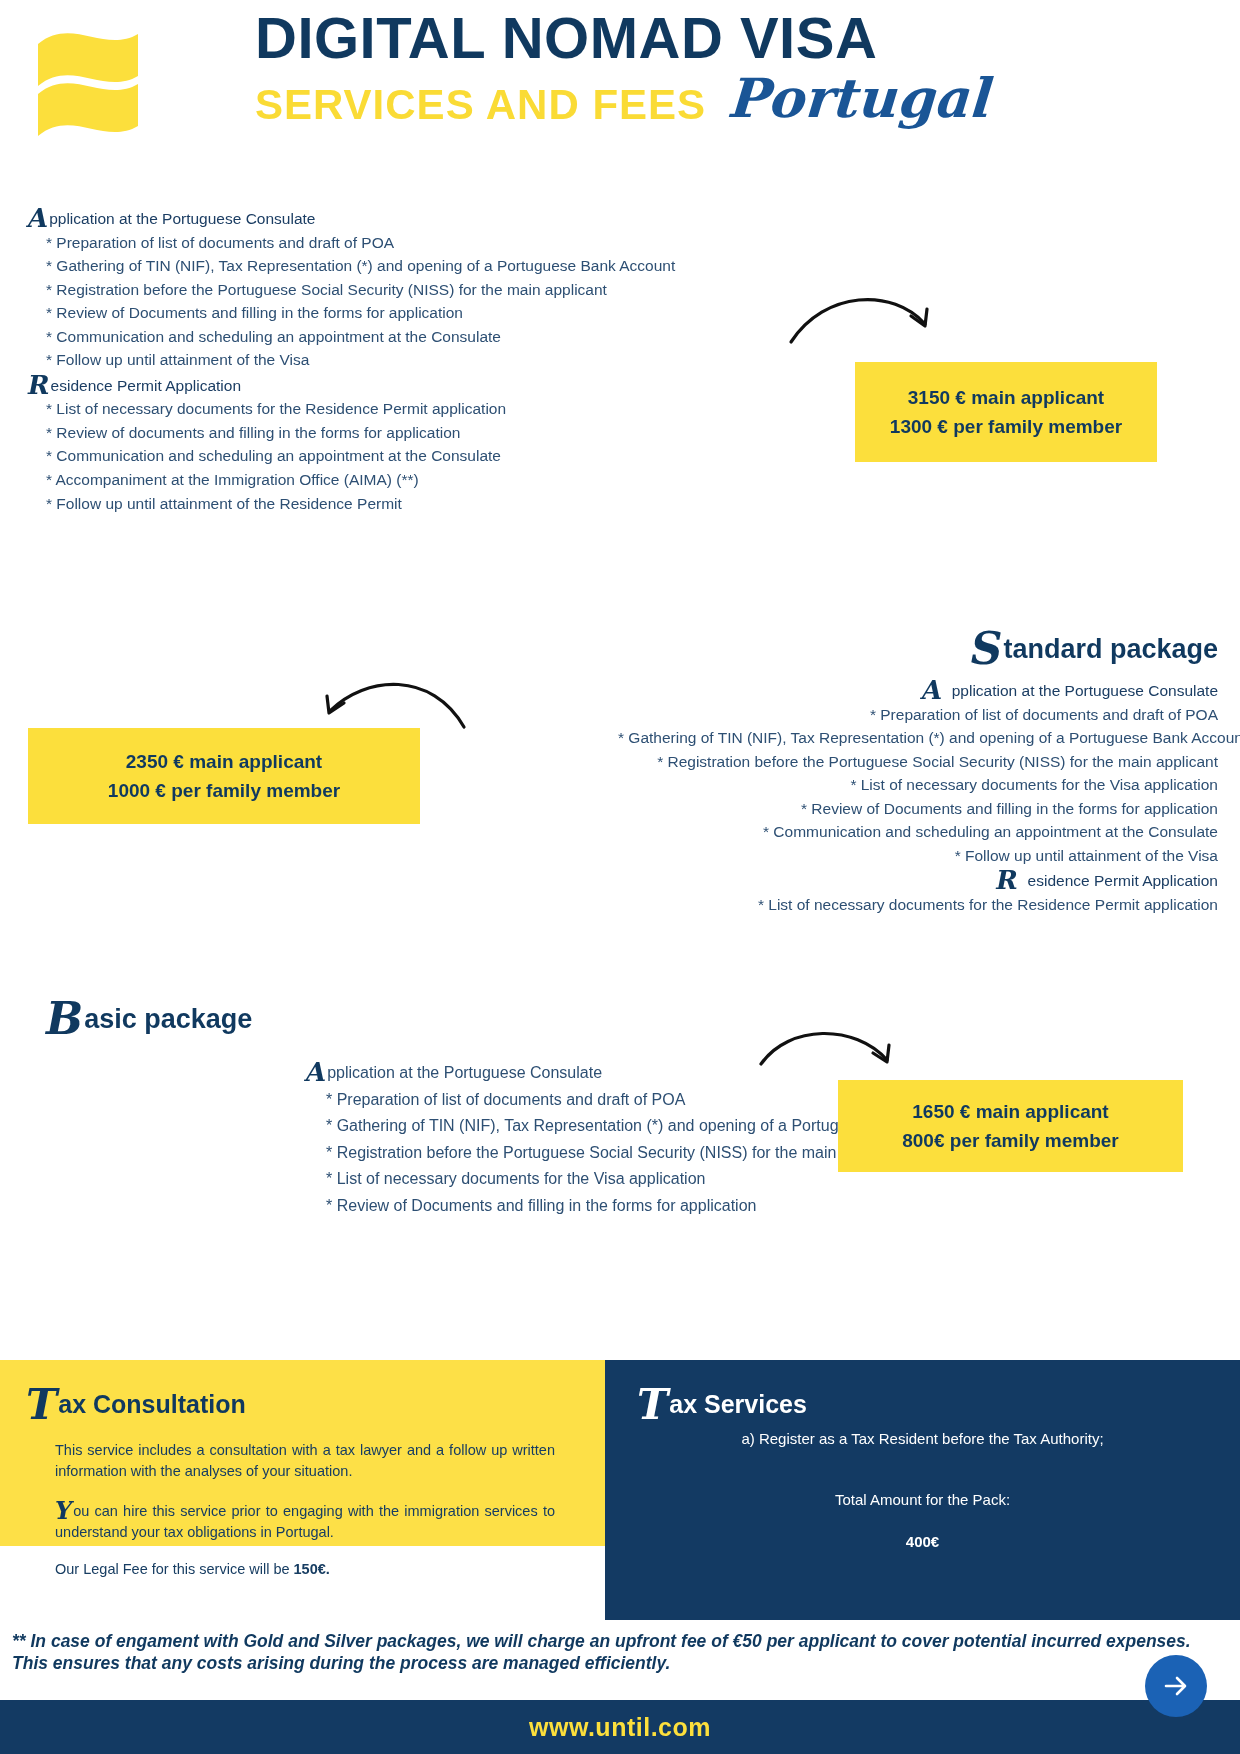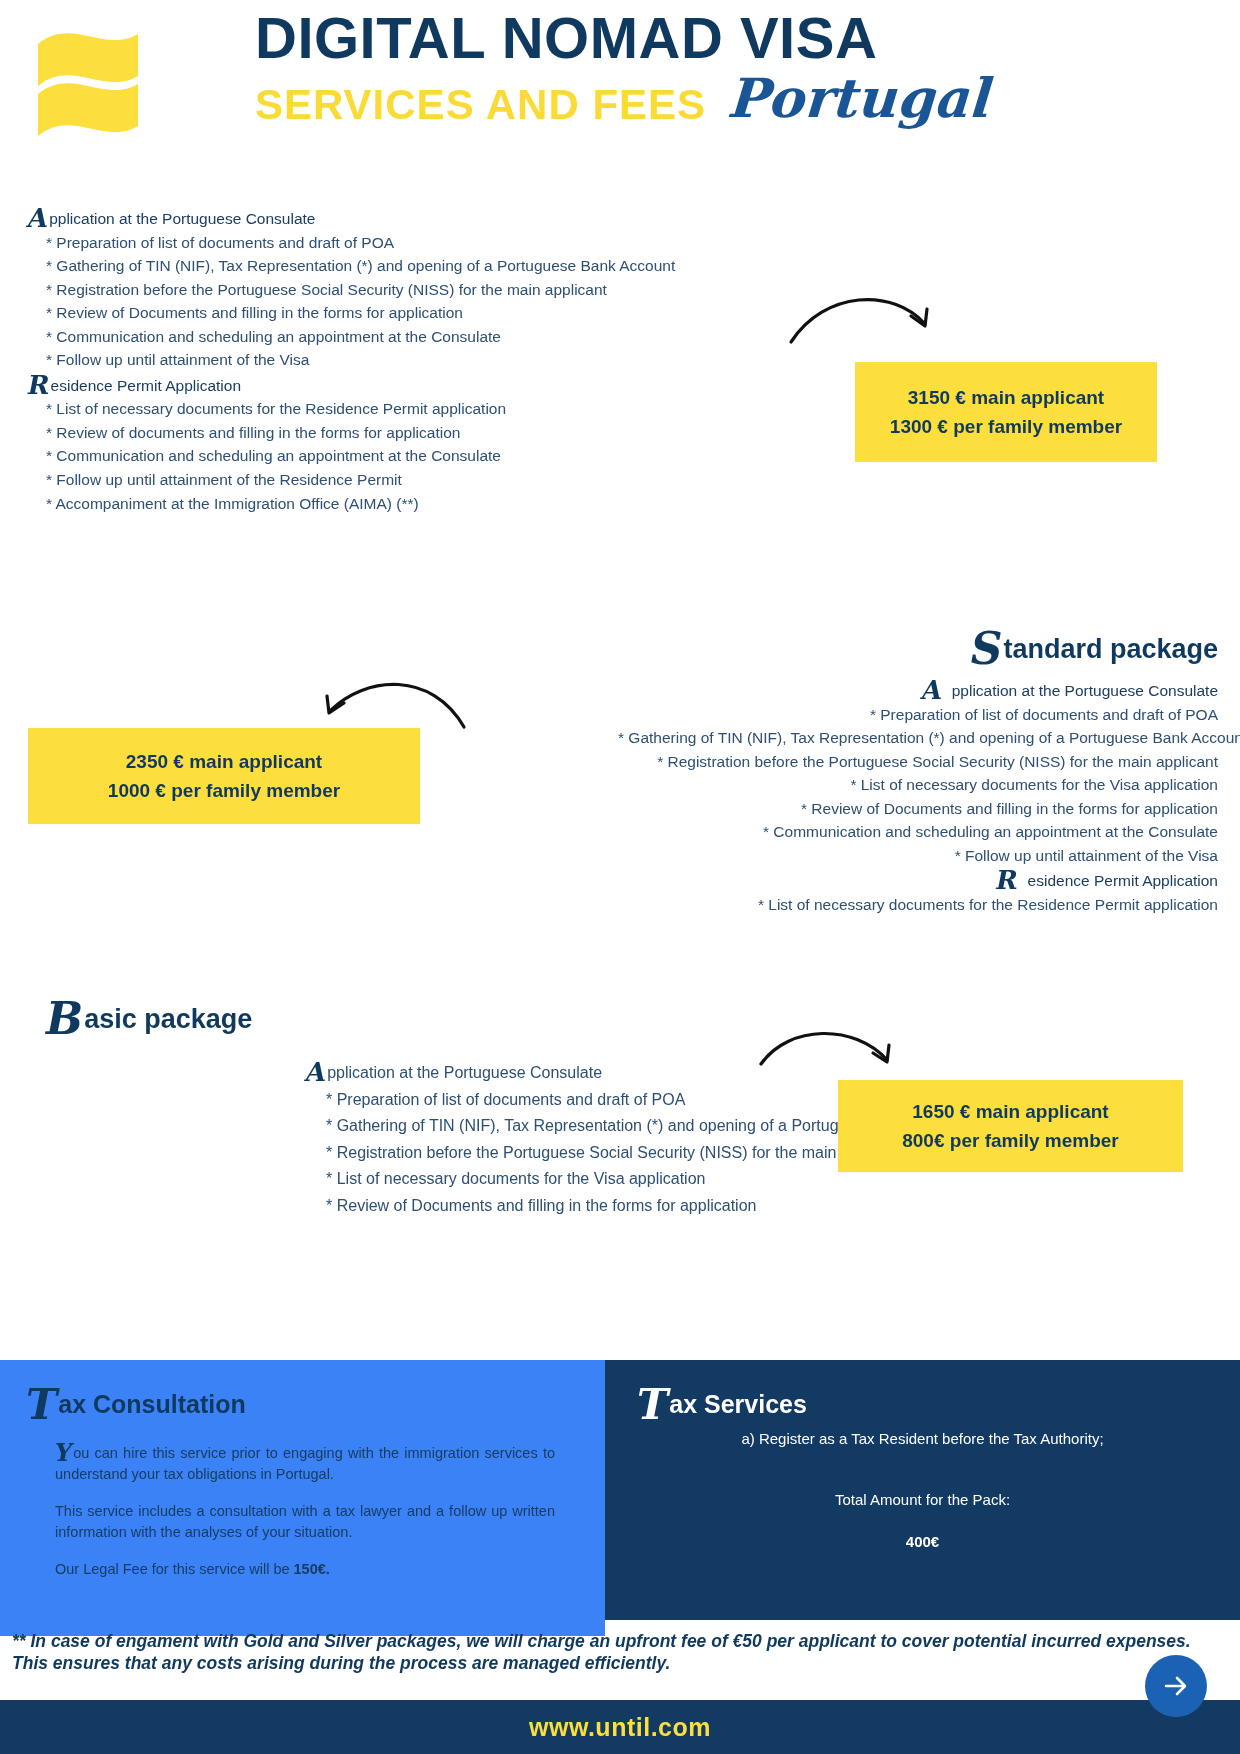--- a/index.html
+++ b/index.html
@@ -81,21 +81,21 @@
     text-align:justify;white-space:normal;
   }
   #basic-box{left:838px;top:1080px;width:345px;height:92px;}
 
   
   .arrow{position:absolute;}
 
   
   .tax-row{position:absolute;left:0;top:1360px;width:1240px;height:260px;}
   .tax-left{
-    position:absolute;left:0;top:0;width:605px;height:276px;background:#3b82f6;
+    position:absolute;left:0;top:0;width:605px;height:186px;background:#fde047;
   }
   .tax-right{
     position:absolute;left:605px;top:0;width:635px;height:260px;background:#133a63;
   }
   .tax-head{
     font-weight:bold;font-size:25px;color:#10395f;margin:0;
     position:absolute;
   }
   .tax-head.light{color:#ffffff;}
   .tax-head .dropcap{font-size:42px;top:6px;}
@@ -163,22 +163,22 @@
       <p class="line" style="padding-left:18px">* Registration before the Portuguese Social Security (NISS) for the main applicant</p>
       <p class="line" style="padding-left:18px">* Review of Documents and filling in the forms for application</p>
       <p class="line" style="padding-left:18px">* Communication and scheduling an appointment at the Consulate</p>
       <p class="line" style="padding-left:18px">* Follow up until attainment of the Visa</p>
       <p class="line head">
         <span class="dropcap small">R</span><span>esidence Permit Application</span>
       </p>
       <p class="line" style="padding-left:18px">* List of necessary documents for the Residence Permit application</p>
       <p class="line" style="padding-left:18px">* Review of documents and filling in the forms for application</p>
       <p class="line" style="padding-left:18px">* Communication and scheduling an appointment at the Consulate</p>
+      <p class="line" style="padding-left:18px">* Accompaniment at the Immigration Office (AIMA) (**)</p>
       <p class="line" style="padding-left:18px">* Follow up until attainment of the Residence Permit</p>
-      <p class="line" style="padding-left:18px">* Accompaniment at the Immigration Office (AIMA) (**)</p>
     </div>
   </div>
 
   <div class="arrow" style="left:785px;top:282px">
     <svg width="160" height="70" viewBox="0 0 160 70">
       <path d="M6,60 C40,8 108,6 140,42" stroke="#111111" stroke-width="3.2" fill="none" stroke-linecap="round"></path>
       <path d="M140,44 L126,34 M140,44 L142,27" stroke="#111111" stroke-width="3.2" fill="none" stroke-linecap="round"></path>
     </svg>
   </div>
 
@@ -247,24 +247,24 @@
     <div>800€ per family member</div>
   </div>
 
   <div class="tax-row">
 
     <div class="tax-left">
       <div class="tax-head" style="left:26px;top:22px">
         <span class="dropcap">T</span><span>ax Consultation</span>
       </div>
       <div class="tax-body" style="left:55px;top:80px;width:500px">
+        <p>This service includes a consultation with a tax lawyer and a follow up written information with the analyses of your situation.</p>
         <p>
           <span class="dropcap">Y</span><span>ou can hire this service prior to engaging with the immigration services to understand your tax obligations in Portugal.</span>
         </p>
-        <p>This service includes a consultation with a tax lawyer and a follow up written information with the analyses of your situation.</p>
         <p>
           <span>Our Legal Fee for this service will be </span><b>150€.</b>
         </p>
       </div>
     </div>
 
     <div class="tax-right">
       <div class="tax-head light" style="left:32px;top:22px">
         <span class="dropcap">T</span><span>ax Services</span>
       </div>

